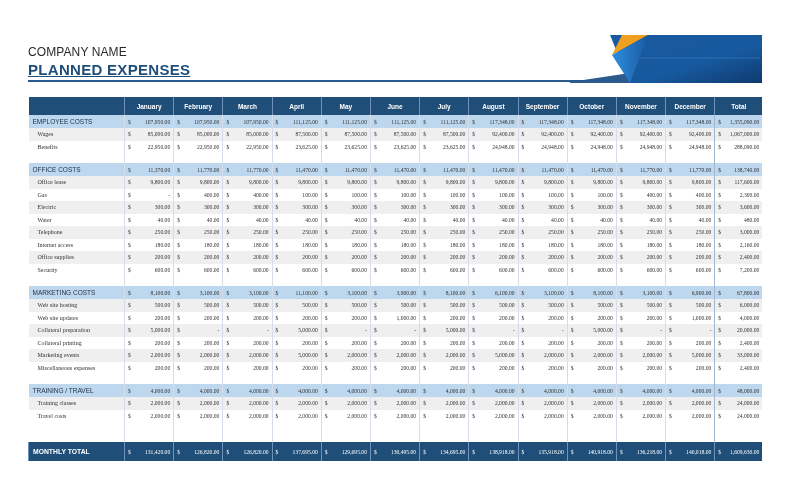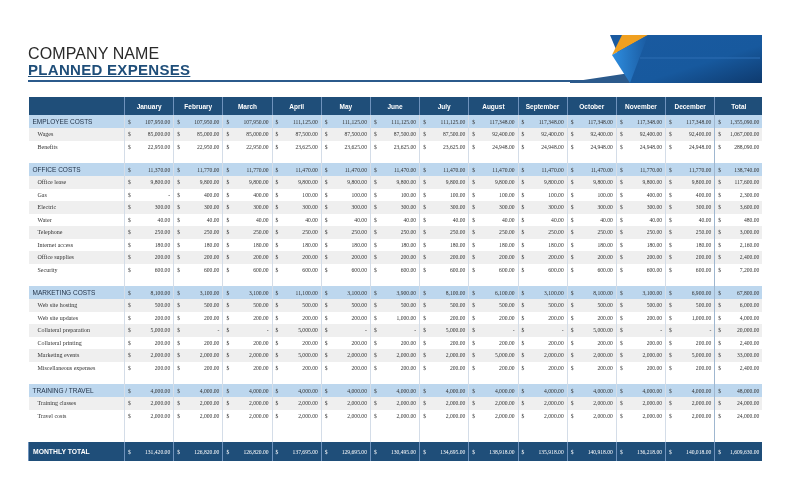--- a/index.html
+++ b/index.html
@@ -1,18 +1,18 @@
 <!DOCTYPE html>
 <html><head>
 <meta charset="utf-8">
 <style>
   * { box-sizing: border-box; margin: 0; padding: 0; }
   body { width: 790px; height: 498px; background: #ffffff; position: relative; overflow: hidden;
          font-family: "Liberation Sans", sans-serif; color: #333; }
-  .company { position: absolute; left: 28px; top: 45px; font-size: 16px; color: #2a2a2a; letter-spacing: 0.1px; }
+  .company { position: absolute; left: 28px; top: 45px; font-size: 12px; color: #2a2a2a; letter-spacing: 0.1px; }
   .title { position: absolute; left: 28px; top: 61px; font-size: 15px; font-weight: bold; color: #1f4e79; letter-spacing: 0.3px; text-decoration: underline; }
   .rule { position: absolute; left: 28px; top: 80px; width: 560px; height: 2px; background: #2b5a8c; }
   .banner { position: absolute; left: 570px; top: 35px; width: 192px; height: 48px; }
   table { position: absolute; left: 28px; top: 97px; width: 734px; border-collapse: collapse; table-layout: fixed; }
   col.lab { width: 96px; }
   col.m { width: 49.2px; }
   col.t { width: 47.6px; }
   th { background: #1f4e79; color: #fff; font-size: 6.5px; font-weight: bold; height: 18px;
        border-left: 1px solid #6f93bd; text-align: center; }
   th:first-child { border-left: none; }

